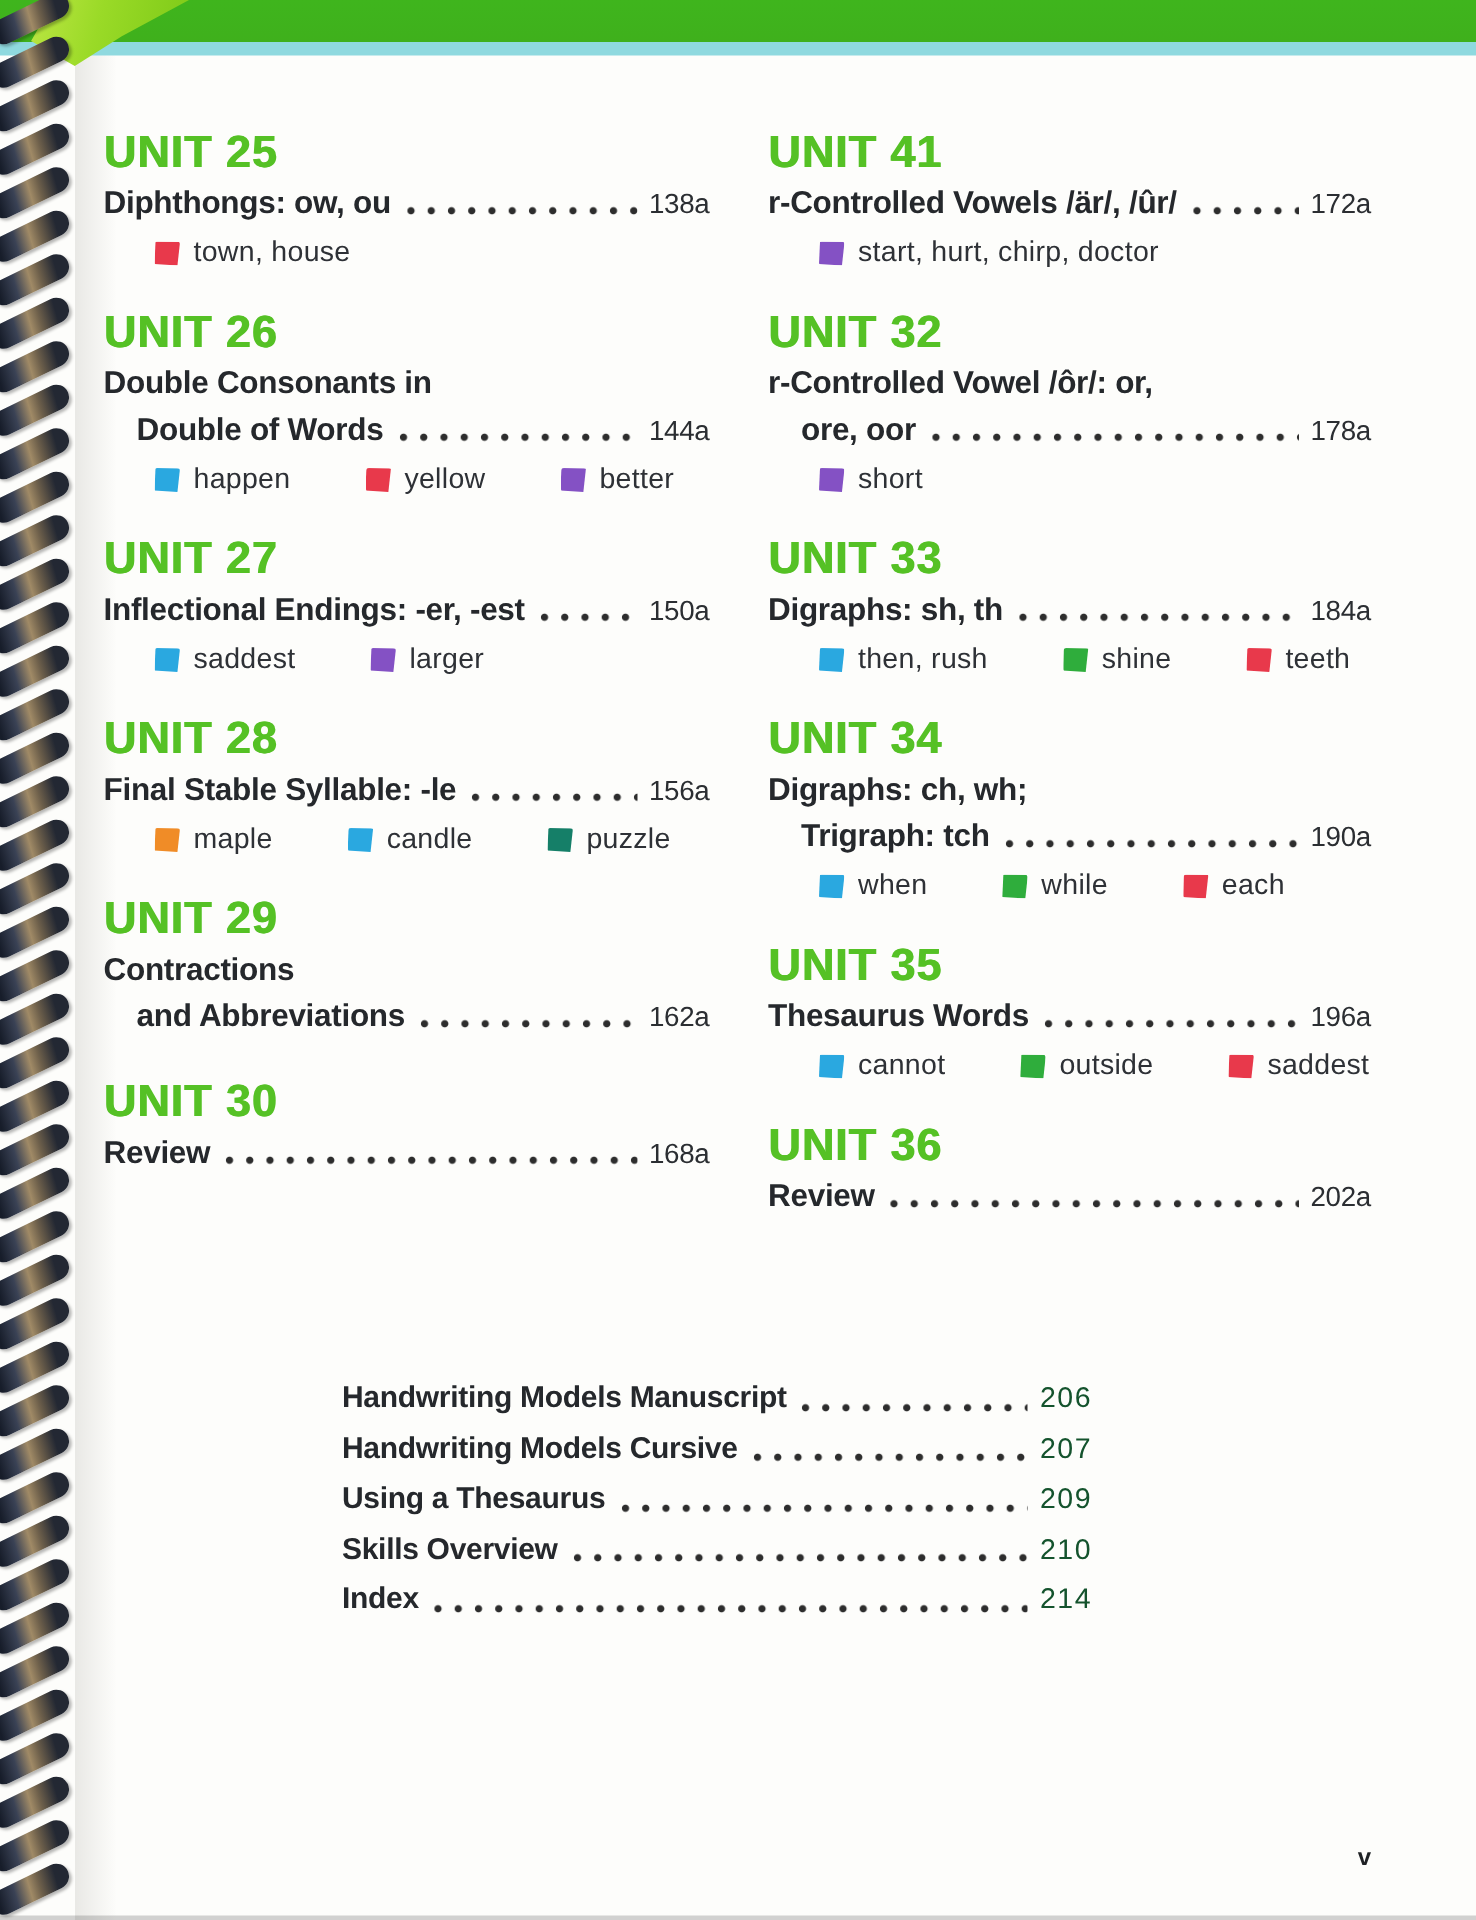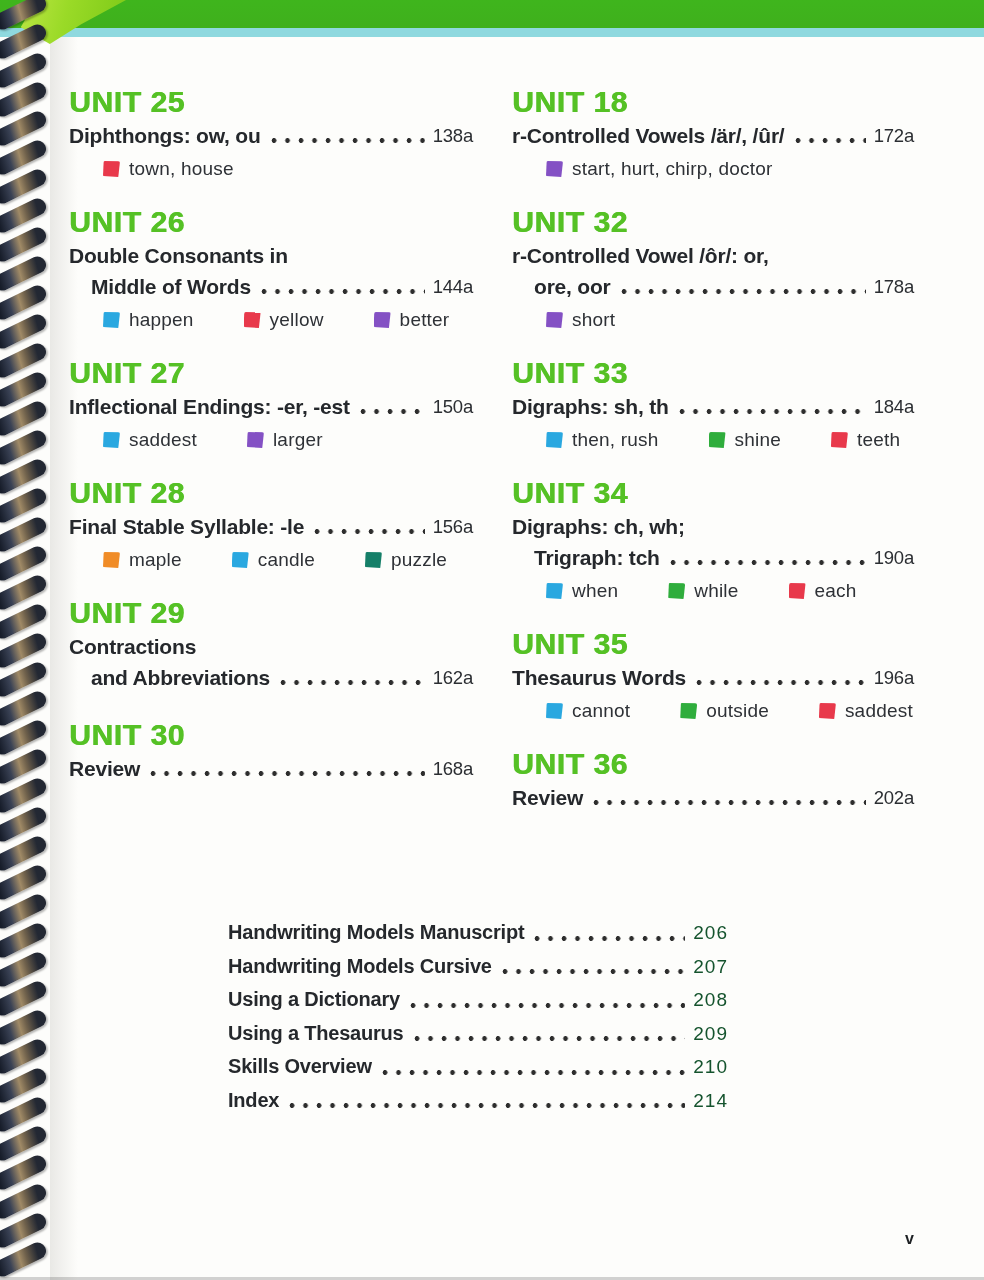--- a/index.html
+++ b/index.html
@@ -195,21 +195,21 @@
             <span class="bullet-word">town, house</span>
           </span>
         </div>
       </section>
       <section class="unit">
         <h2 class="unit-heading">UNIT 26</h2>
         <div class="entry-line">
           <span class="entry-title">Double Consonants in</span>
         </div>
         <div class="entry-line indent">
-          <span class="entry-title">Middle of Words</span>
+          <span class="entry-title">Double of Words</span>
           <span class="leader"></span>
           <span class="page-ref">144a</span>
         </div>
         <div class="bullets">
           <span class="bullet-item">
             <span class="swatch" style="background: rgb(42, 168, 224);"></span>
             <span class="bullet-word">happen</span>
           </span>
           <span class="bullet-item">
             <span class="swatch" style="background: rgb(232, 57, 75);"></span>
@@ -276,21 +276,21 @@
         <h2 class="unit-heading">UNIT 30</h2>
         <div class="entry-line">
           <span class="entry-title">Review</span>
           <span class="leader"></span>
           <span class="page-ref">168a</span>
         </div>
       </section>
     </div>
   <div class="toc-col right" id="toc-right">
       <section class="unit">
-        <h2 class="unit-heading">UNIT 18</h2>
+        <h2 class="unit-heading">UNIT 41</h2>
         <div class="entry-line">
           <span class="entry-title">r-Controlled Vowels /är/, /ûr/</span>
           <span class="leader"></span>
           <span class="page-ref">172a</span>
         </div>
         <div class="bullets">
           <span class="bullet-item">
             <span class="swatch" style="background: rgb(132, 81, 196);"></span>
             <span class="bullet-word">start, hurt, chirp, doctor</span>
           </span>
@@ -395,25 +395,20 @@
   <div class="appendix" id="appendix">
       <div class="appendix-row">
         <span class="appendix-label">Handwriting Models Manuscript</span>
         <span class="leader"></span>
         <span class="appendix-page">206</span>
       </div>
       <div class="appendix-row">
         <span class="appendix-label">Handwriting Models Cursive</span>
         <span class="leader"></span>
         <span class="appendix-page">207</span>
-      </div>
-      <div class="appendix-row">
-        <span class="appendix-label">Using a Dictionary</span>
-        <span class="leader"></span>
-        <span class="appendix-page">208</span>
       </div>
       <div class="appendix-row">
         <span class="appendix-label">Using a Thesaurus</span>
         <span class="leader"></span>
         <span class="appendix-page">209</span>
       </div>
       <div class="appendix-row">
         <span class="appendix-label">Skills Overview</span>
         <span class="leader"></span>
         <span class="appendix-page">210</span>

